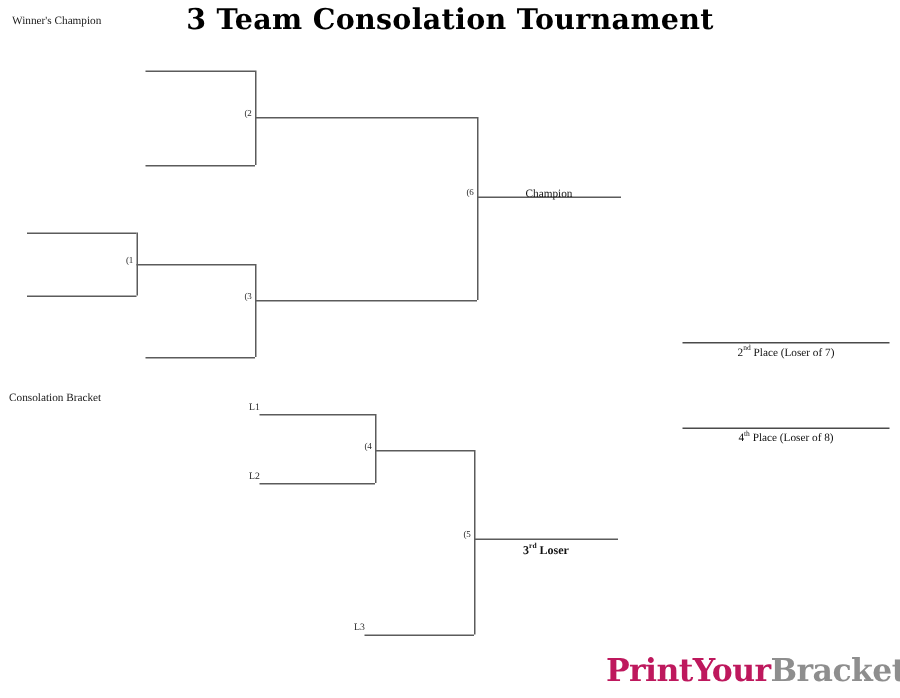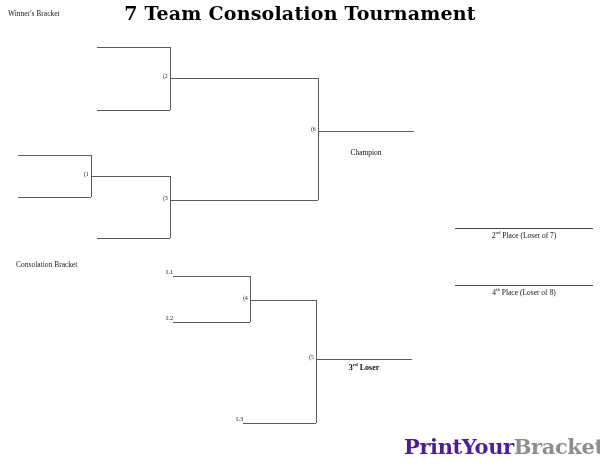--- a/index.html
+++ b/index.html
@@ -37,21 +37,21 @@
 
   
   .section-label {
     position: absolute;
     font-family: "Liberation Serif", serif;
     font-size: 7.5px;
     color: #1a1a1a;
     white-space: nowrap;
   }
   .label-winners { left: 8px;  top: 9px; }
-  .label-consol  { left: 16px;  top: 260px; text-align: right; }
+  .label-consol  { left: 6px;  top: 260px; text-align: right; }
 
   
   .h-line {
     position: absolute;
     height: 0;
     border-top: 1px solid #5b5b5b;
   }
   .v-line {
     position: absolute;
     width: 0;
@@ -105,31 +105,31 @@
     position: absolute;
     left: 404px;
     top: 436px;
     font-family: "DejaVu Serif", serif;
     font-weight: bold;
     font-size: 21px;
     letter-spacing: -0.4px;
     white-space: nowrap;
     line-height: 1;
   }
-  .logo .part-dark { color: #4c1d95; }
+  .logo .part-dark { color: #be185d; }
   .logo .part-gray { color: #8e8e8e; }
 </style>
 </head>
 <body>
 
 <div id="page">
 
-  <div class="title">7 Team Consolation Tournament</div>
+  <div class="title">3 Team Consolation Tournament</div>
 
-  <div class="section-label label-winners">Winner's Bracket</div>
+  <div class="section-label label-winners">Winner's Champion</div>
 
   <div class="section-label label-consol">Consolation Bracket</div>
 
   <div class="h-line" style="left:97px;  top:47px;  width:73px;"></div>
   <div class="h-line" style="left:97px;  top:110px; width:73px;"></div>
   <div class="v-line" style="left:170px; top:47px;  height:63px;"></div>
   <div class="h-line" style="left:170px; top:78px;  width:148px;"></div>
   <div class="game-tag" style="left:163px; top:73px;">(2</div>
 
   <div class="h-line" style="left:18px; top:155px; width:73px;"></div>
@@ -140,21 +140,21 @@
 
   <div class="h-line" style="left:97px;  top:238px; width:73px;"></div>
   <div class="v-line" style="left:170px; top:176px; height:62px;"></div>
   <div class="h-line" style="left:170px; top:200px; width:148px;"></div>
   <div class="game-tag" style="left:163px; top:195px;">(3</div>
 
   <div class="v-line" style="left:318px; top:78px; height:122px;"></div>
   <div class="h-line" style="left:318px; top:131px; width:96px;"></div>
   <div class="game-tag" style="left:311px; top:126px;">(6</div>
 
-  <div class="caption" style="left:318px; top:148px; width:96px;text-align:center;">Champion</div>
+  <div class="caption" style="left:318px; top:124px; width:96px;text-align:center;">Champion</div>
 
   <div class="place-line" style="left:455px; top:228px; width:138px;"></div>
   <div class="caption" style="left:455px; top:230px; width:138px;"><span>2</span><sup>nd</sup><span> Place (Loser of 7)</span></div>
 
   <div class="place-line" style="left:455px; top:285px; width:138px;"></div>
   <div class="caption" style="left:455px; top:287px; width:138px;"><span>4</span><sup>th</sup><span> Place (Loser of 8)</span></div>
 
   <div class="h-line" style="left:173px; top:276px; width:77px;"></div>
   <div class="slot-tag" style="left:166px; top:268px;">L1</div>
 

